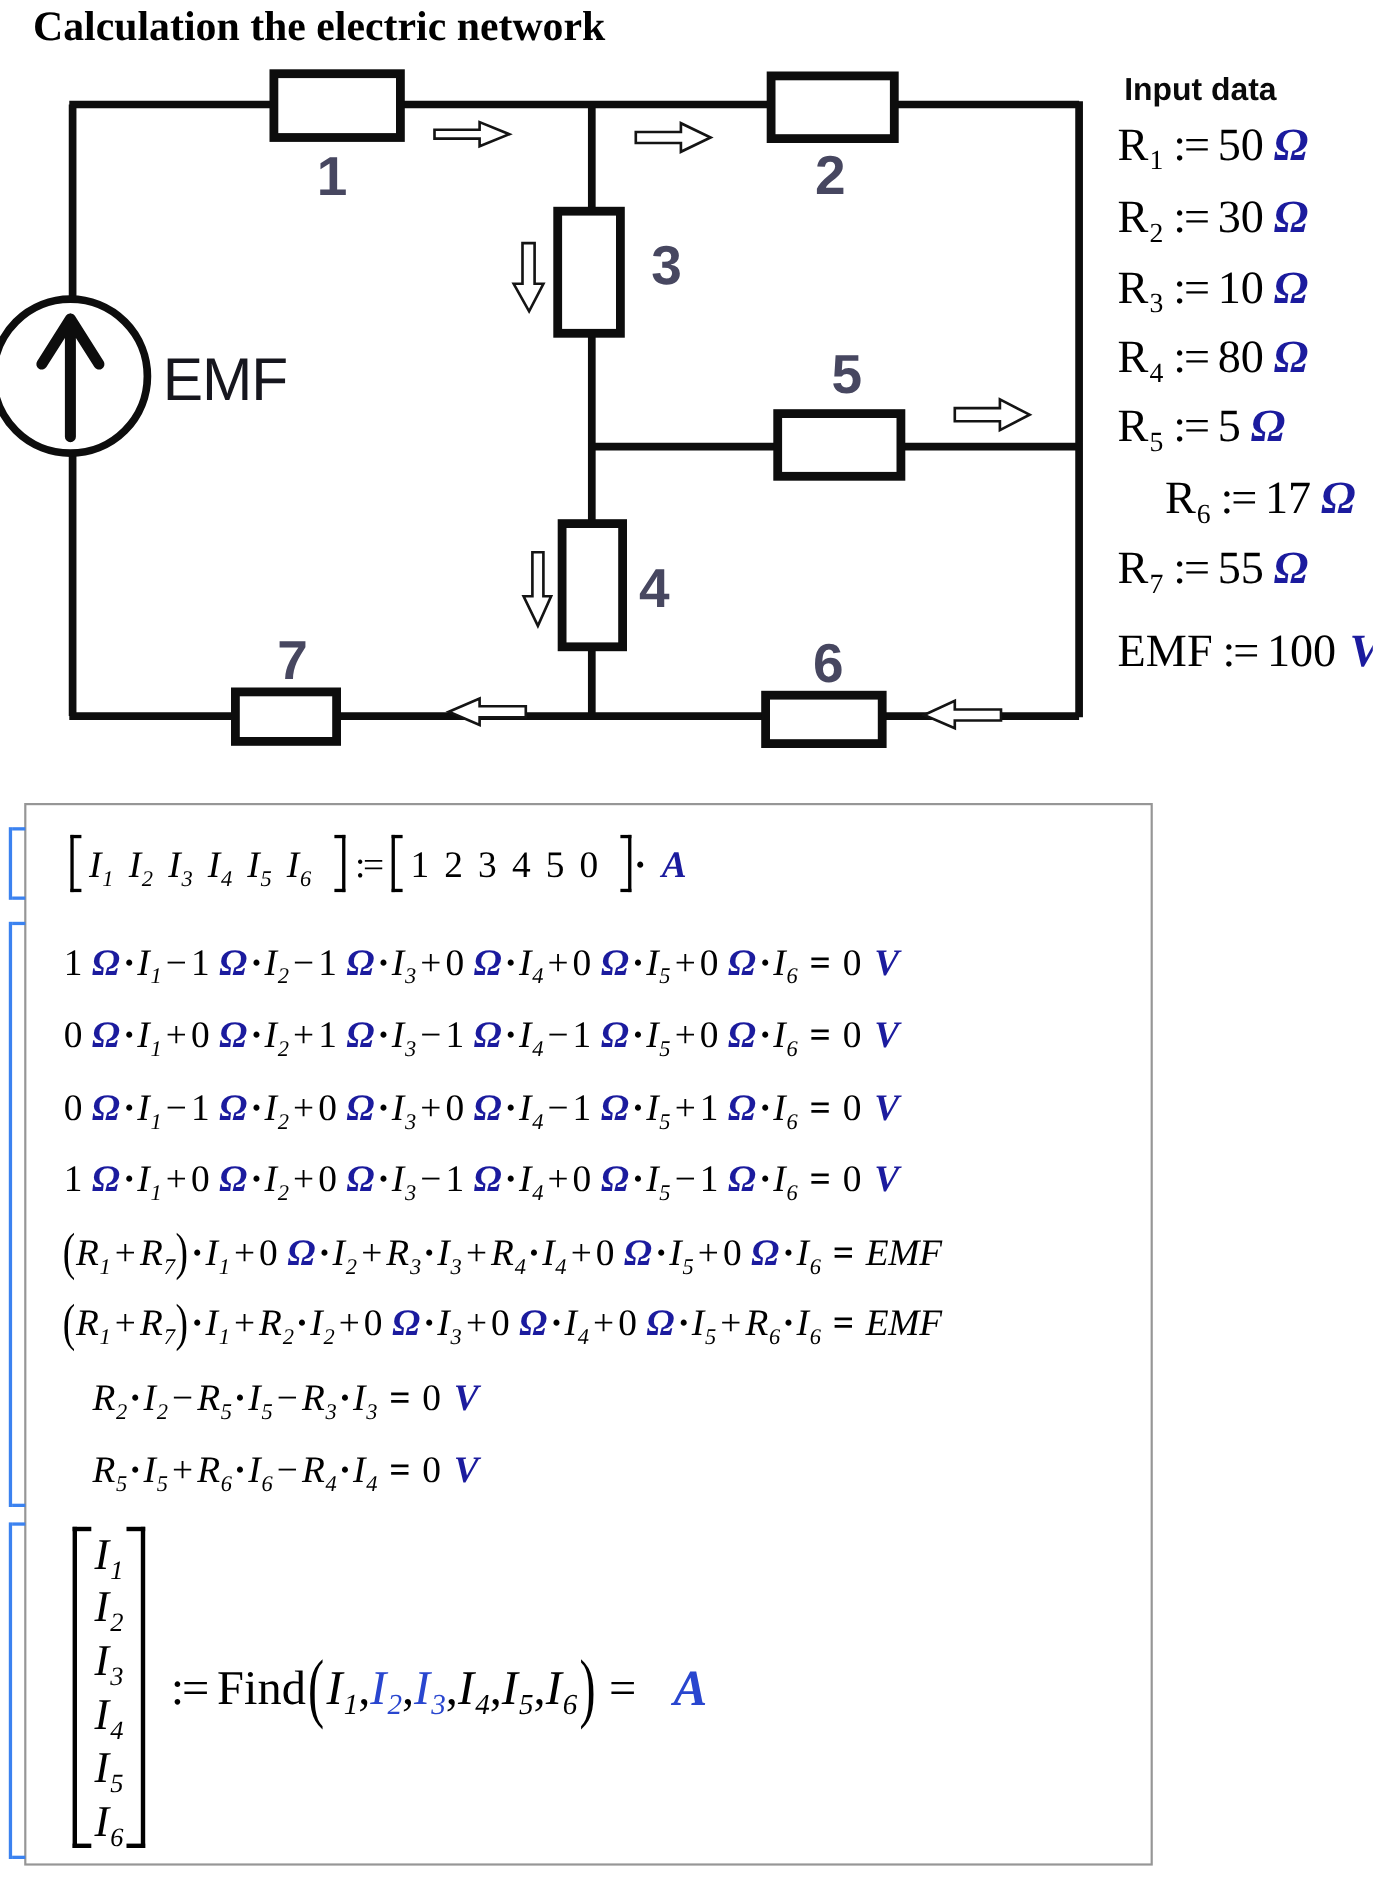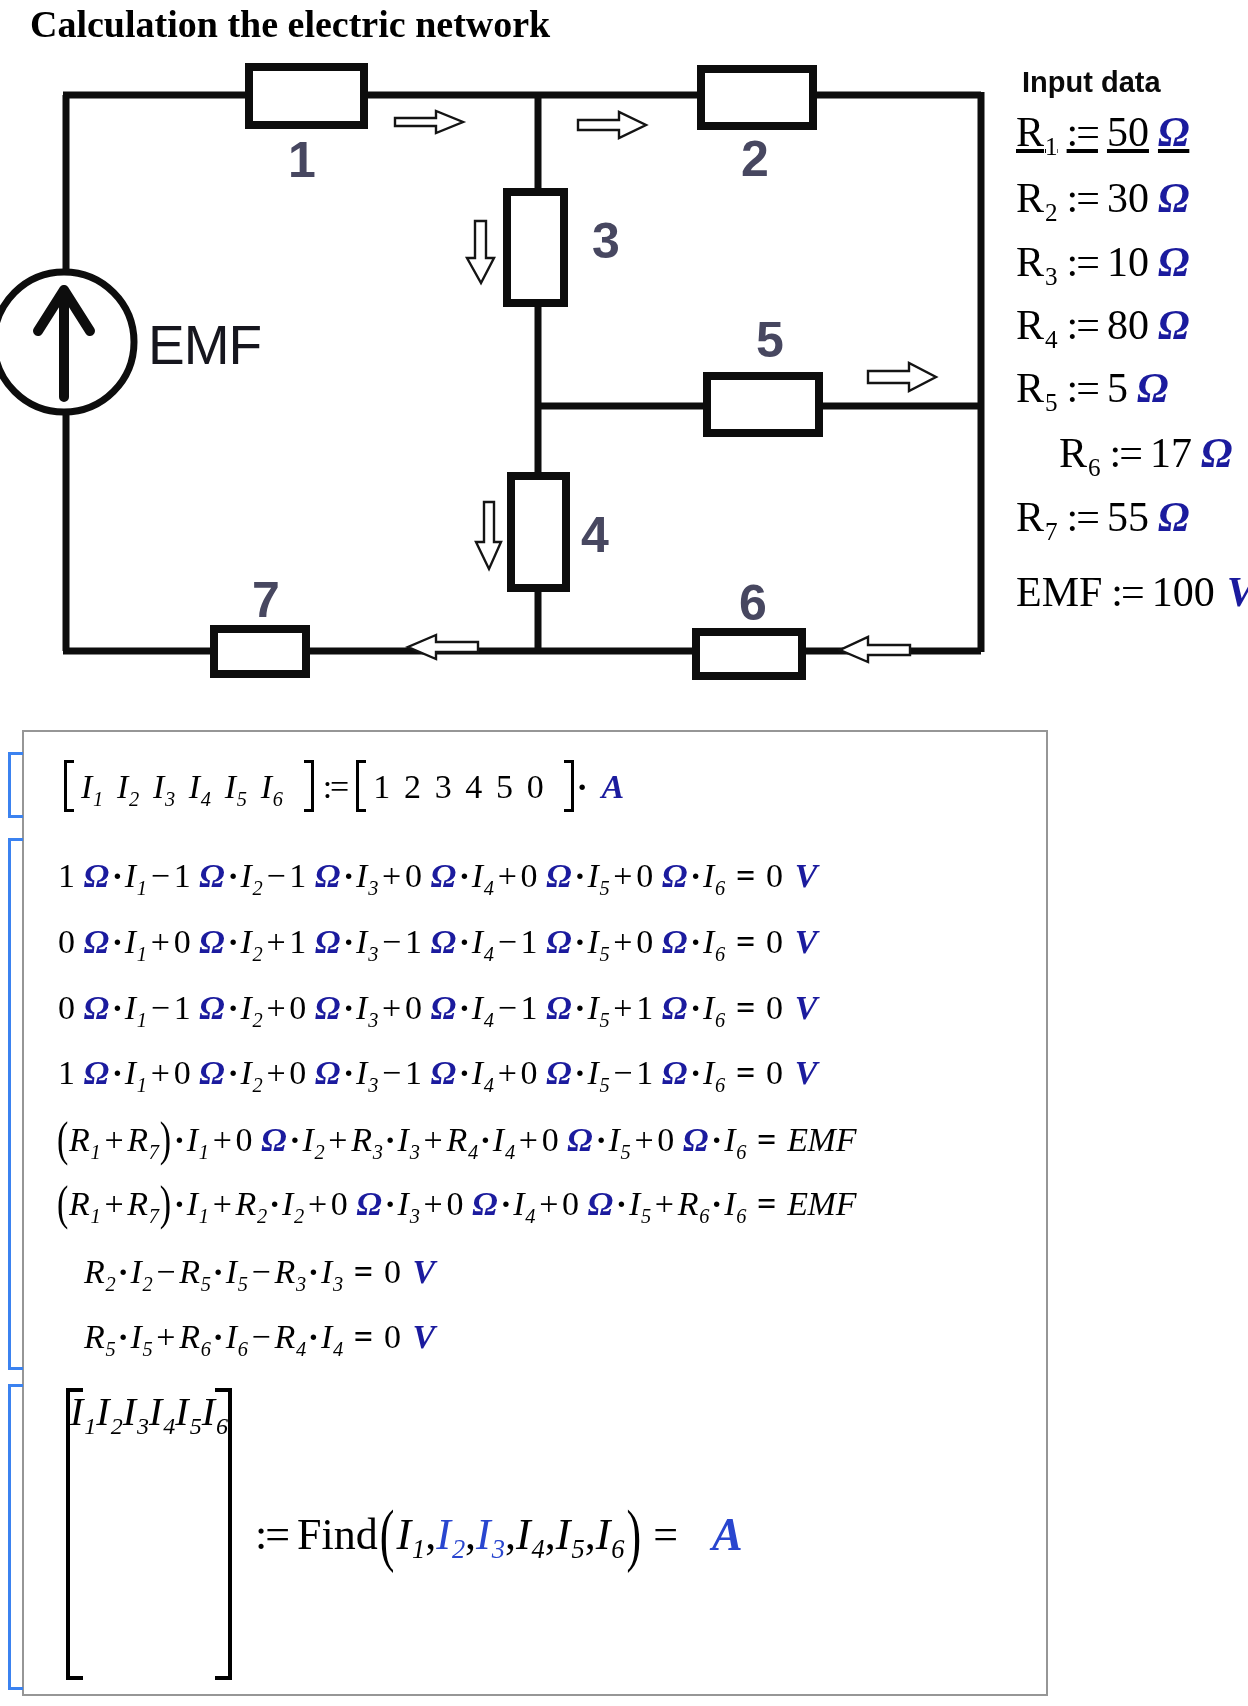--- a/index.html
+++ b/index.html
@@ -50,22 +50,22 @@
   .par{display:inline-block;transform:scaleY(1.4);margin:0 1px}
   .num{font-style:normal}
   .lbrk{display:inline-block;width:10px;height:52px;border:3px solid #000;border-right:none;
     vertical-align:-14px;margin-right:7px}
   .rbrk{display:inline-block;width:10px;height:52px;border:3px solid #000;border-left:none;
     vertical-align:-14px;margin-left:7px}
   .wide .var,.wide .num{margin-right:14px}
 
   .find-block{position:absolute;left:66px;top:1386px;height:296px;display:flex;
     align-items:center;gap:14px;white-space:nowrap}
-  .vec{position:relative;display:flex;flex-direction:row;justify-content:space-around;
-    padding:0 4px}
+  .vec{position:relative;display:flex;flex-direction:column;justify-content:space-around;
+    padding:0 20px}
   .vec::before{content:"";position:absolute;left:0;top:0;bottom:0;width:13px;
     border-left:4px solid #000;border-top:4px solid #000;border-bottom:4px solid #000}
   .vec::after{content:"";position:absolute;right:0;top:0;bottom:0;width:13px;
     border-right:4px solid #000;border-top:4px solid #000;border-bottom:4px solid #000}
   .vec1{height:292px}
   .vec2{height:270px}
   .vec1 .vrow{font-size:40px;font-style:italic;line-height:47px;color:#000}
   .vec2 .vrow{font-size:40px;line-height:44px;color:#000}
   .find-mid{font-size:44px;color:#000}
   .find-mid .bigpar{display:inline-block;transform:scaleY(1.6);margin:0 2px}
@@ -104,21 +104,21 @@
     <text class="rlabel" x="592" y="258">3</text>
     <text class="rlabel" x="581" y="552">4</text>
     <text class="rlabel" x="756" y="357">5</text>
     <text class="rlabel" x="739" y="620">6</text>
     <text class="rlabel" x="252" y="617">7</text>
     <text class="emftext" x="148" y="364">EMF</text>
   </svg>
 
   <div class="ip-head">Input data</div>
   <div id="input-rows">
-      <div class="ip-row" style="top: 104px; text-decoration: underline;"><span class="var">R<sub>1</sub></span><span class="asgn">:=</span><span class="num">50</span><span class="ohm">Ω</span></div>
+      <div class="ip-row" style="top: 104px;"><span class="var">R<sub>1</sub></span><span class="asgn">:=</span><span class="num">50</span><span class="ohm">Ω</span></div>
       <div class="ip-row" style="top: 170px;"><span class="var">R<sub>2</sub></span><span class="asgn">:=</span><span class="num">30</span><span class="ohm">Ω</span></div>
       <div class="ip-row" style="top: 234px;"><span class="var">R<sub>3</sub></span><span class="asgn">:=</span><span class="num">10</span><span class="ohm">Ω</span></div>
       <div class="ip-row" style="top: 297px;"><span class="var">R<sub>4</sub></span><span class="asgn">:=</span><span class="num">80</span><span class="ohm">Ω</span></div>
       <div class="ip-row" style="top: 360px;"><span class="var">R<sub>5</sub></span><span class="asgn">:=</span><span class="num">5</span><span class="ohm">Ω</span></div>
       <div class="ip-row" style="top: 425px; margin-left: 43px;"><span class="var">R<sub>6</sub></span><span class="asgn">:=</span><span class="num">17</span><span class="ohm">Ω</span></div>
       <div class="ip-row" style="top: 489px;"><span class="var">R<sub>7</sub></span><span class="asgn">:=</span><span class="num">55</span><span class="ohm">Ω</span></div>
       <div class="ip-row" style="top: 564px;"><span class="var">EMF</span><span class="asgn">:=</span><span class="num">100</span><span class="unit">V</span></div>
     </div>
 
   <div class="eqbox"></div>

